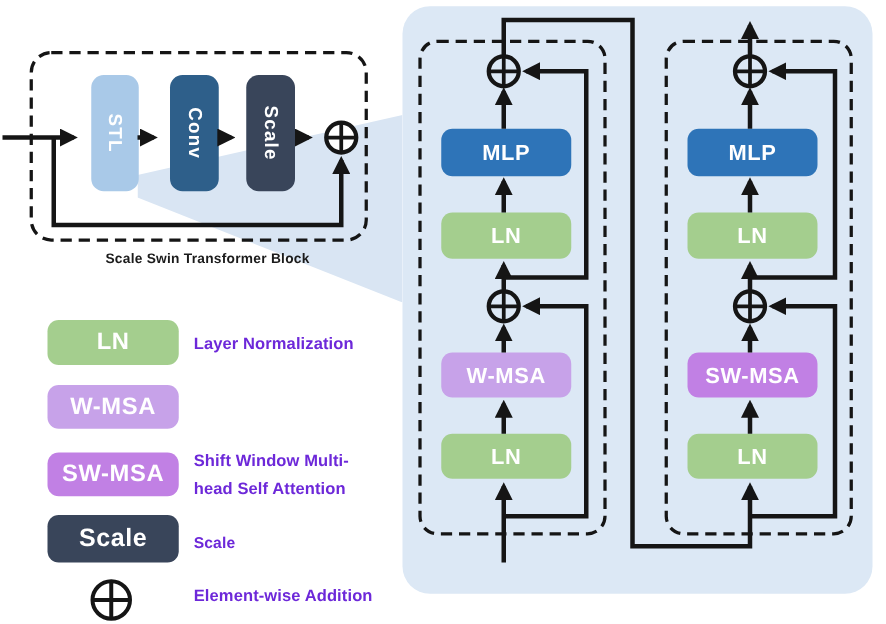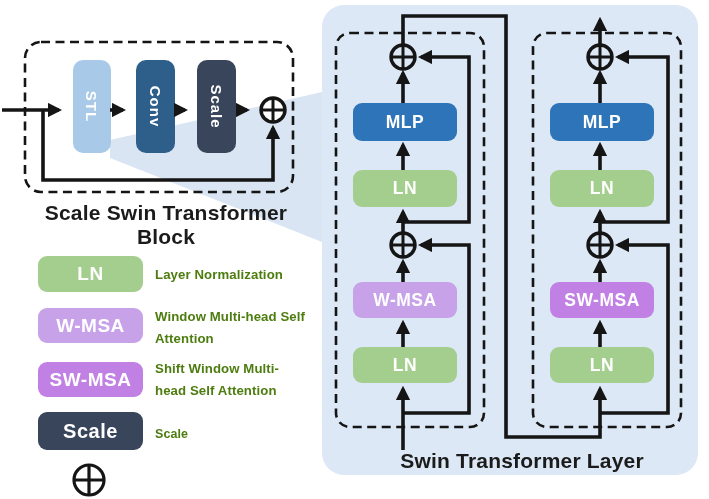--- a/index.html
+++ b/index.html
@@ -22,24 +22,24 @@
   .chip{
     position:absolute;z-index:3;display:flex;align-items:center;justify-content:center;
     color:#ffffff;font-weight:700;border-radius:9px;
   }
   .vchip{width:38px;height:93px;border-radius:10px;font-size:15px;letter-spacing:1px;}
   .vchip span{transform:rotate(90deg);white-space:nowrap;}
   .hchip{width:104px;font-size:17.5px;letter-spacing:.5px;}
   .lchip{left:38px;width:105px;font-size:19px;letter-spacing:.5px;}
   .title{
     position:absolute;z-index:3;text-align:center;color:#1b1b1b;
-    font-size:21px;font-weight:600;letter-spacing:.2px;
+    font-size:11px;font-weight:600;letter-spacing:.2px;
   }
   .legend-desc{
-    position:absolute;left:155px;z-index:3;color:#4d7c0f;
+    position:absolute;left:155px;z-index:3;color:#6d28d9;
     font-size:13.2px;font-weight:600;line-height:21.5px;letter-spacing:.1px;white-space:nowrap;
   }
   #lines{position:absolute;left:0;top:0;z-index:4;pointer-events:none;}
 </style>
 </head>
 <body>
 
 <div id="canvas">
 
   <div id="beam"></div>
@@ -74,45 +74,41 @@
   </div>
   <div class="chip hchip" style="left: 550px; top: 170px; height: 37px; background-color: rgb(164, 206, 142);">
     <span>LN</span>
   </div>
   <div class="chip hchip" style="left: 550px; top: 282px; height: 36px; background-color: rgb(193, 128, 228);">
     <span>SW-MSA</span>
   </div>
   <div class="chip hchip" style="left: 550px; top: 347px; height: 36px; background-color: rgb(164, 206, 142);">
     <span>LN</span>
   </div>
-  <div class="title" style="left:337px;top:449px;width:370px;">Swin Transformer Layer</div>
 
   <div class="chip lchip" style="top: 256px; height: 36px; background-color: rgb(164, 206, 142);">
     <span>LN</span>
   </div>
   <div class="chip lchip" style="top: 308px; height: 35px; background-color: rgb(199, 162, 233);">
     <span>W-MSA</span>
   </div>
   <div class="chip lchip" style="top: 362px; height: 35px; background-color: rgb(193, 128, 228);">
     <span>SW-MSA</span>
   </div>
   <div class="chip lchip" style="top: 412px; height: 38px; font-size: 20px; background-color: rgb(57, 69, 90);">
     <span>Scale</span>
   </div>
 
   <div class="legend-desc" style="top:264px;">Layer Normalization</div>
-  <div class="legend-desc" style="top:306px;">
-    <div>Window Multi-head Self</div>
-    <div>Attention</div>
-  </div>
   <div class="legend-desc" style="top:358px;">
     <div>Shift Window Multi-</div>
     <div>head Self Attention</div>
   </div>
   <div class="legend-desc" style="top:424px;font-size:12.5px;">Scale</div>
+  <div class="legend-desc" style="top:466px;">Element-wise Addition</div>
 
   <svg id="lines" width="709" height="499" viewBox="0 0 709 499">
     <defs>
       <marker id="ah" viewBox="0 0 4 4" refX="3.1" refY="2" markerWidth="4" markerHeight="4" orient="auto" markerUnits="strokeWidth">
         <path d="M0,0 L4,2 L0,4 Z" fill="#151515"></path>
       </marker>
     </defs>
 
     <g stroke="#151515" stroke-width="2.6" fill="none" stroke-dasharray="9,5.5">
       <rect x="25" y="42" width="268" height="150" rx="16"></rect>

